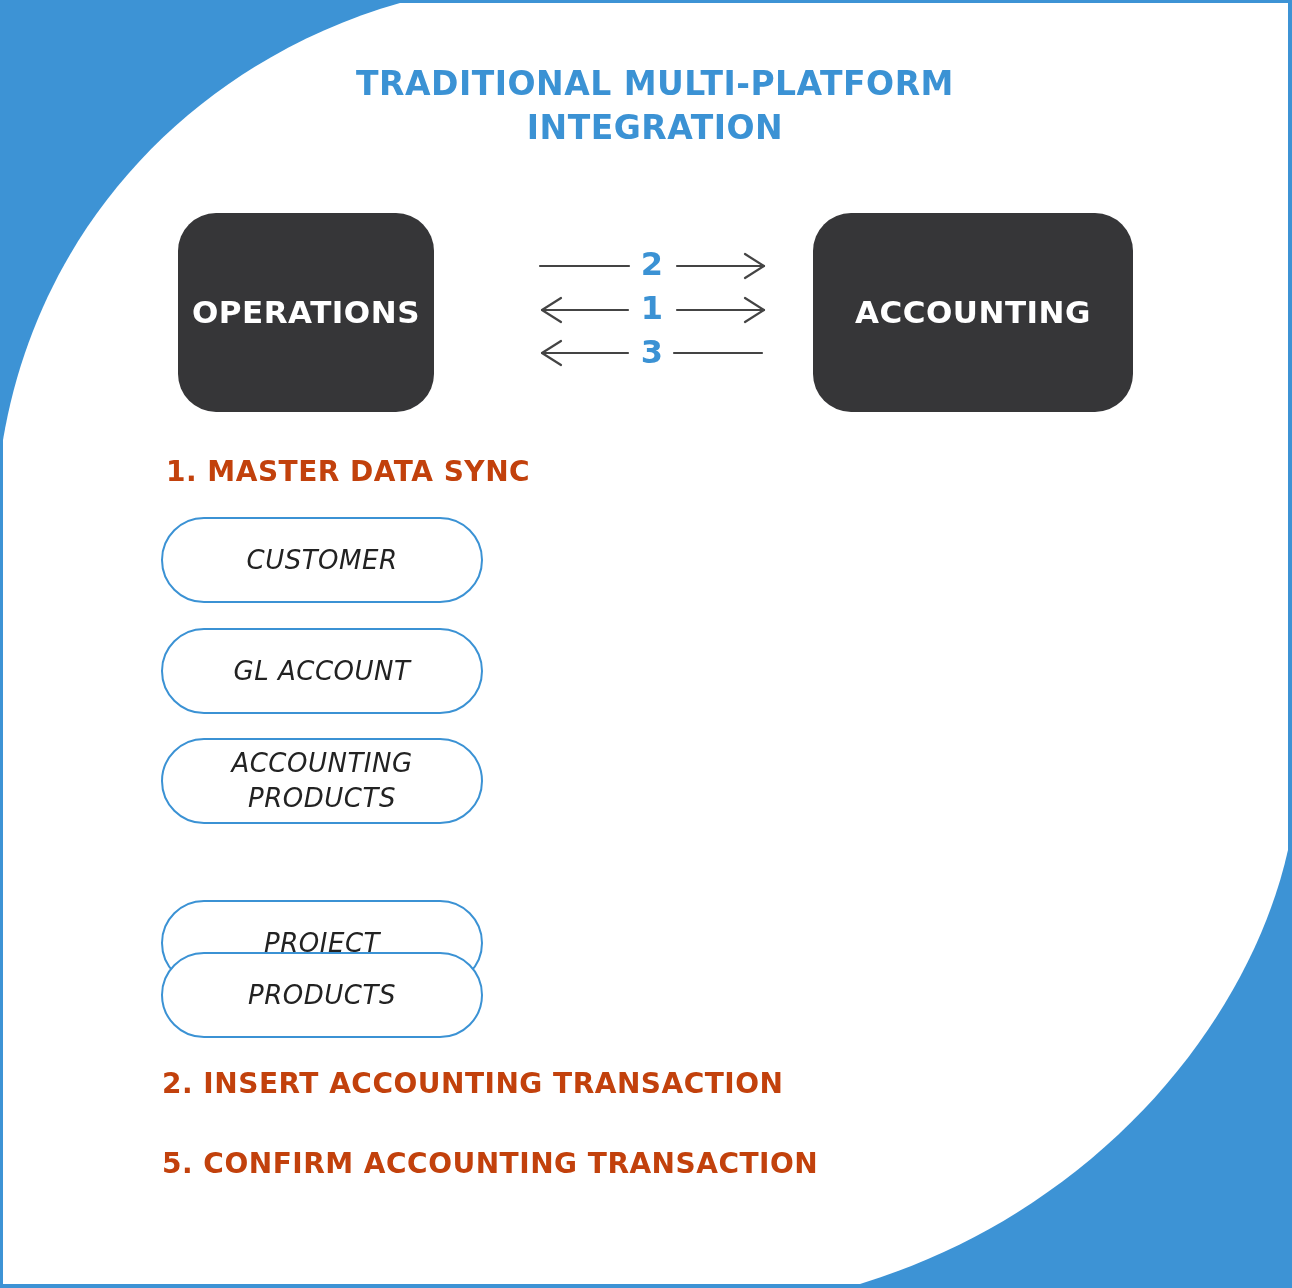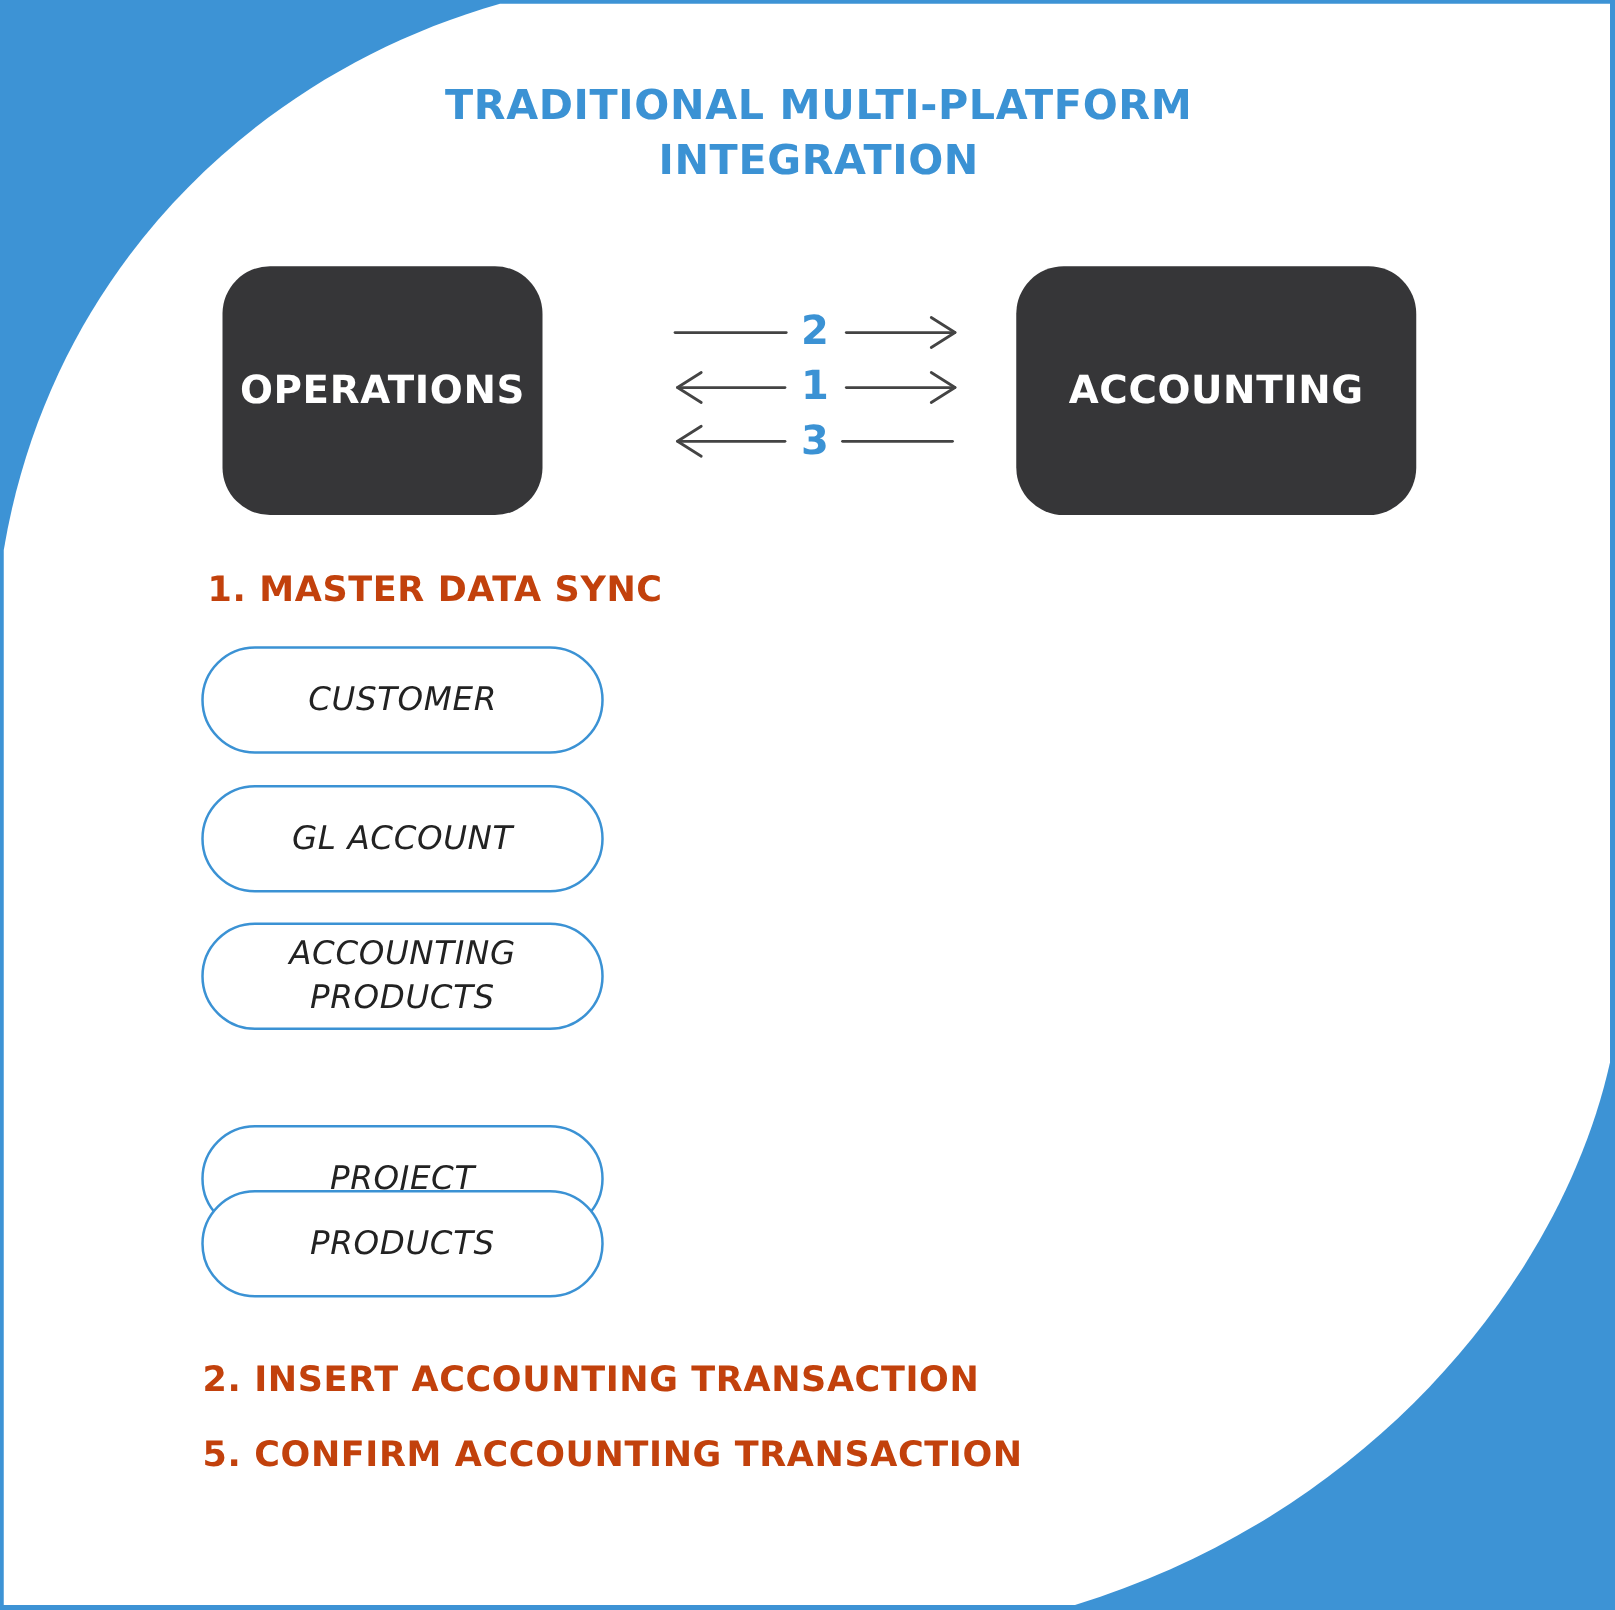--- a/index.html
+++ b/index.html
@@ -80,14 +80,14 @@
   <div>
     <div>PROJECT</div>
   </div>
 </div>
 <div class="pill" style="top:952px;">
   <div>
     <div>PRODUCTS</div>
   </div>
 </div>
 
-<div class="section" style="left:162px; top:1067px;margin-top:20px;">2. INSERT ACCOUNTING TRANSACTION</div>
+<div class="section" style="left:162px; top:1067px;">2. INSERT ACCOUNTING TRANSACTION</div>
 <div class="section" style="left:162px; top:1147px;">5. CONFIRM ACCOUNTING TRANSACTION</div>
 
 </body></html>

